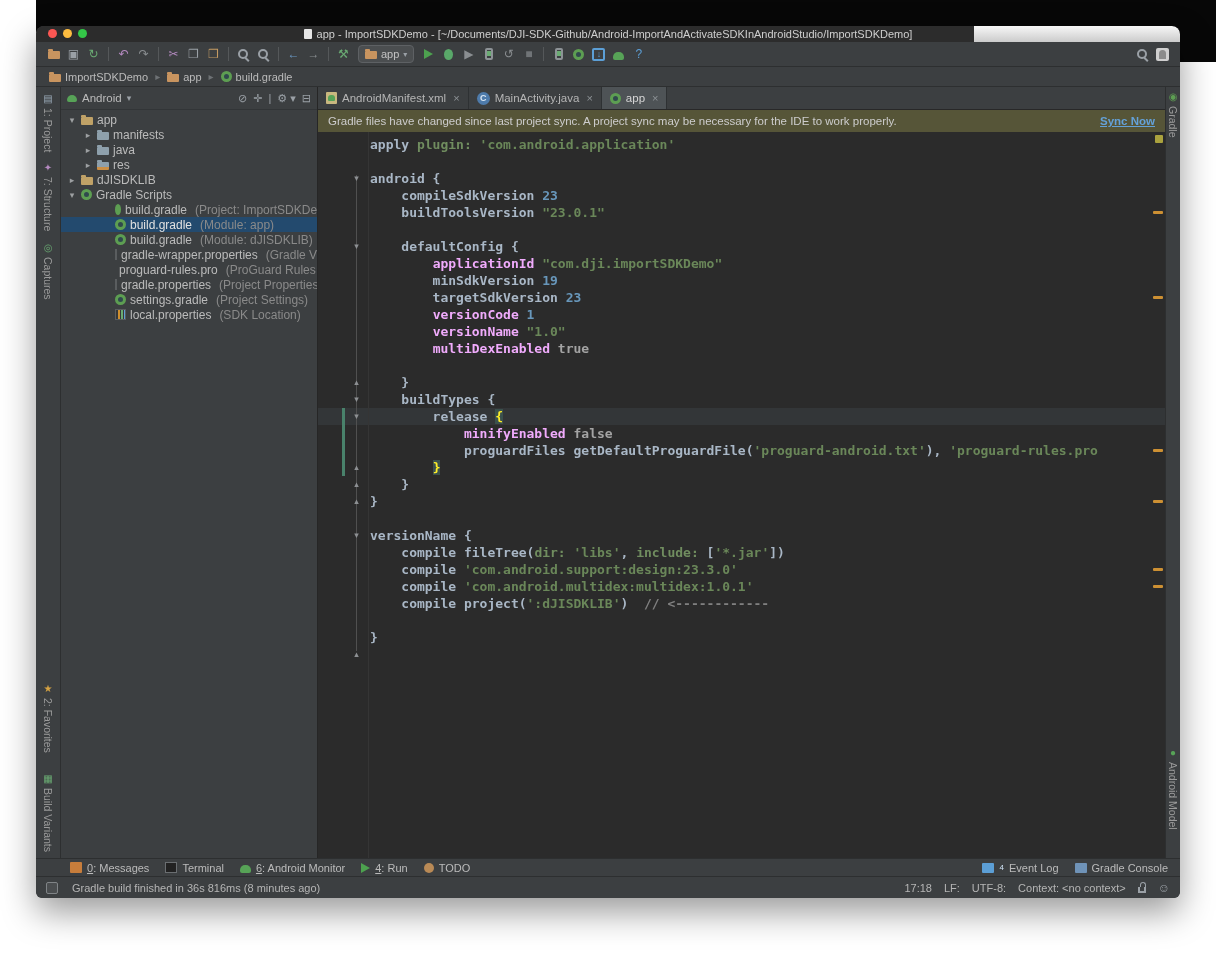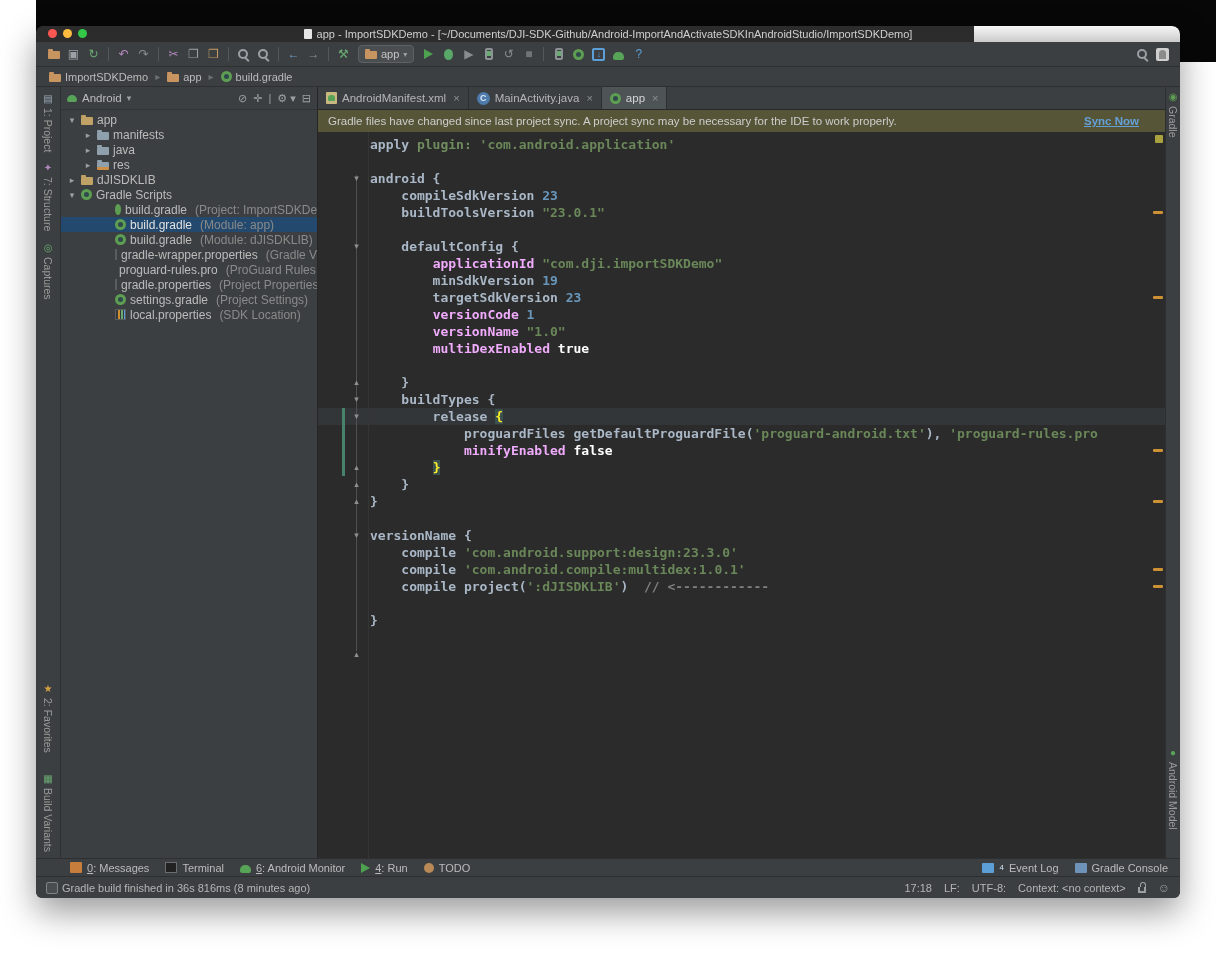--- a/index.html
+++ b/index.html
@@ -98,46 +98,46 @@
 
   
   .editor-col{flex:1;display:flex;flex-direction:column;min-width:0;background:#2b2b2b;}
   .tabs{height:22px;flex:0 0 22px;background:#3c3f41;border-bottom:1px solid #282828;display:flex;align-items:stretch;}
   .tab{display:flex;align-items:center;gap:5px;padding:0 8px;font-size:11.5px;color:#b5b5b5;
        border-right:1px solid #2e3133;}
   .tab.active{background:#4e5356;color:#d6d6d6;}
   .tab .close{color:#8d9296;font-size:11px;margin-left:2px;}
   .notif{height:22px;flex:0 0 22px;background:#565538;display:flex;align-items:center;
          padding:0 10px;font-size:11.5px;color:#cdcdcd;}
-  .notif a{margin-left:auto;margin-right:16px;color:#64a1d8;font-weight:bold;}
+  .notif a{margin-left:auto;margin-right:0;color:#64a1d8;font-weight:bold;}
 
   
   .code{flex:1;position:relative;overflow:hidden;background:#2b2b2b;
         font-family:"DejaVu Sans Mono",monospace;font-size:13px;font-weight:bold;}
   .codelines{position:absolute;left:0;top:4px;right:8px;}
   .cline{height:17px;line-height:17px;padding-left:52px;white-space:pre;position:relative;}
   .cur-band{position:absolute;left:0;right:0;height:17px;background:#333638;}
   .t-p{color:#a9b7c6;} .t-s{color:#6a8759;} .t-n{color:#6897bb;} .t-m{color:#f0abfc;}
-  .t-o{color:#ffffff;} .t-c{color:#808080;} .t-k{color:#708d5f;}
+  .t-o{color:#a3a3a3;} .t-c{color:#808080;} .t-k{color:#708d5f;}
   .t-y{color:#ffef28;background:#3b514d;}
   .gutline{position:absolute;left:38px;width:1px;background:#505050;}
   .gutsep{position:absolute;left:50px;top:0;bottom:0;width:1px;background:#353535;}
   .changebar{position:absolute;left:24px;width:3px;background:#49826b;}
   .fold{position:absolute;left:33px;width:11px;height:11px;text-align:center;font-size:9px;line-height:11px;
         color:#8d9093;font-family:"Liberation Sans",sans-serif;font-weight:normal;}
   .mtick{position:absolute;right:2px;width:10px;height:3px;background:#cd9033;border-radius:1px;}
   .msquare{position:absolute;right:2px;top:3px;width:8px;height:8px;background:#aaa23e;border-radius:1px;}
 
   
   .bottombar{height:17px;flex:0 0 17px;background:#3c3f41;border-top:1px solid #2d2f30;
              display:flex;align-items:center;padding:0 12px 0 34px;gap:16px;font-size:11px;color:#bbbbbb;}
   .bb-item{display:flex;align-items:center;gap:5px;}
   .bb-right{margin-left:auto;display:flex;align-items:center;gap:16px;}
   .statusbar{height:21px;flex:0 0 21px;background:#3c3f41;border-top:1px solid #2d2f30;
-             display:flex;align-items:center;padding:0 10px;gap:4px;font-size:11px;color:#b5b5b5;
+             display:flex;align-items:center;padding:0 10px;gap:14px;font-size:11px;color:#b5b5b5;
              border-radius:0 0 6px 6px;}
   .sb-right{margin-left:auto;display:flex;align-items:center;gap:12px;}
   u{text-decoration:underline;}
 </style>
 </head>
 <body>
 
 <div class="page">
   <div class="black-band"></div>
   <div class="black-corner"></div>
@@ -397,29 +397,30 @@
               <div class="cline"><span class="t-p">        </span><span class="t-m">applicationId</span><span class="t-p"> </span><span class="t-s">"com.dji.importSDKDemo"</span></div>
               <div class="cline"><span class="t-p">        minSdkVersion </span><span class="t-n">19</span></div>
               <div class="cline"><span class="t-p">        targetSdkVersion </span><span class="t-n t-h">23</span></div>
               <div class="cline"><span class="t-p">        </span><span class="t-m">versionCode</span><span class="t-p"> </span><span class="t-n">1</span></div>
               <div class="cline"><span class="t-p">        </span><span class="t-m">versionName</span><span class="t-p"> </span><span class="t-s">"1.0"</span></div>
               <div class="cline"><span class="t-p">        </span><span class="t-m">multiDexEnabled</span><span class="t-p"> </span><span class="t-o">true</span></div>
               <div class="cline"></div>
               <div class="cline"><span class="t-p">    }</span></div>
               <div class="cline"><span class="t-p">    buildTypes {</span></div>
               <div class="cline"><span class="t-p">        release </span><span class="t-y">{</span></div>
+              <div class="cline"><span class="t-p">            </span><span class="t-m">minifyEnabled</span><span class="t-p"> </span><span class="t-o">false</span></div>
               <div class="cline"><span class="t-p">            proguardFiles getDefaultProguardFile(</span><span class="t-s">'proguard-android.txt'</span><span class="t-p">), </span><span class="t-s">'proguard-rules.pro</span></div>
-              <div class="cline"><span class="t-p">            </span><span class="t-m">minifyEnabled</span><span class="t-p"> </span><span class="t-o">false</span></div>
               <div class="cline"><span class="t-p">        </span><span class="t-y">}</span></div>
               <div class="cline"><span class="t-p">    }</span></div>
               <div class="cline"><span class="t-p t-h">}</span></div>
               <div class="cline"></div>
               <div class="cline"><span class="t-p">versionName {</span></div>
+              <div class="cline"><span class="t-p">    compile fileTree(</span><span class="t-k">dir: </span><span class="t-s">'libs'</span><span class="t-p">, </span><span class="t-k">include: </span><span class="t-p">[</span><span class="t-s">'*.jar'</span><span class="t-p">])</span></div>
               <div class="cline"><span class="t-p">    compile </span><span class="t-s t-h">'com.android.support:design:23.3.0'</span></div>
-              <div class="cline"><span class="t-p">    compile </span><span class="t-s">'com.android.compile:multidex:1.0.1'</span></div>
+              <div class="cline"><span class="t-p">    compile </span><span class="t-s">'com.android.multidex:multidex:1.0.1'</span></div>
               <div class="cline"><span class="t-p">    compile project(</span><span class="t-s">':dJISDKLIB'</span><span class="t-p">)  </span><span class="t-c">// &lt;------------</span></div>
               <div class="cline"></div>
               <div class="cline"><span class="t-p">}</span></div>
             </div>
             <div class="fold" style="top: 41px;">▾</div>
             <div class="fold" style="top: 109px;">▾</div>
             <div class="fold" style="top: 245px;">▴</div>
             <div class="fold" style="top: 262px;">▾</div>
             <div class="fold" style="top: 279px;">▾</div>
             <div class="fold" style="top: 330px;">▴</div>

